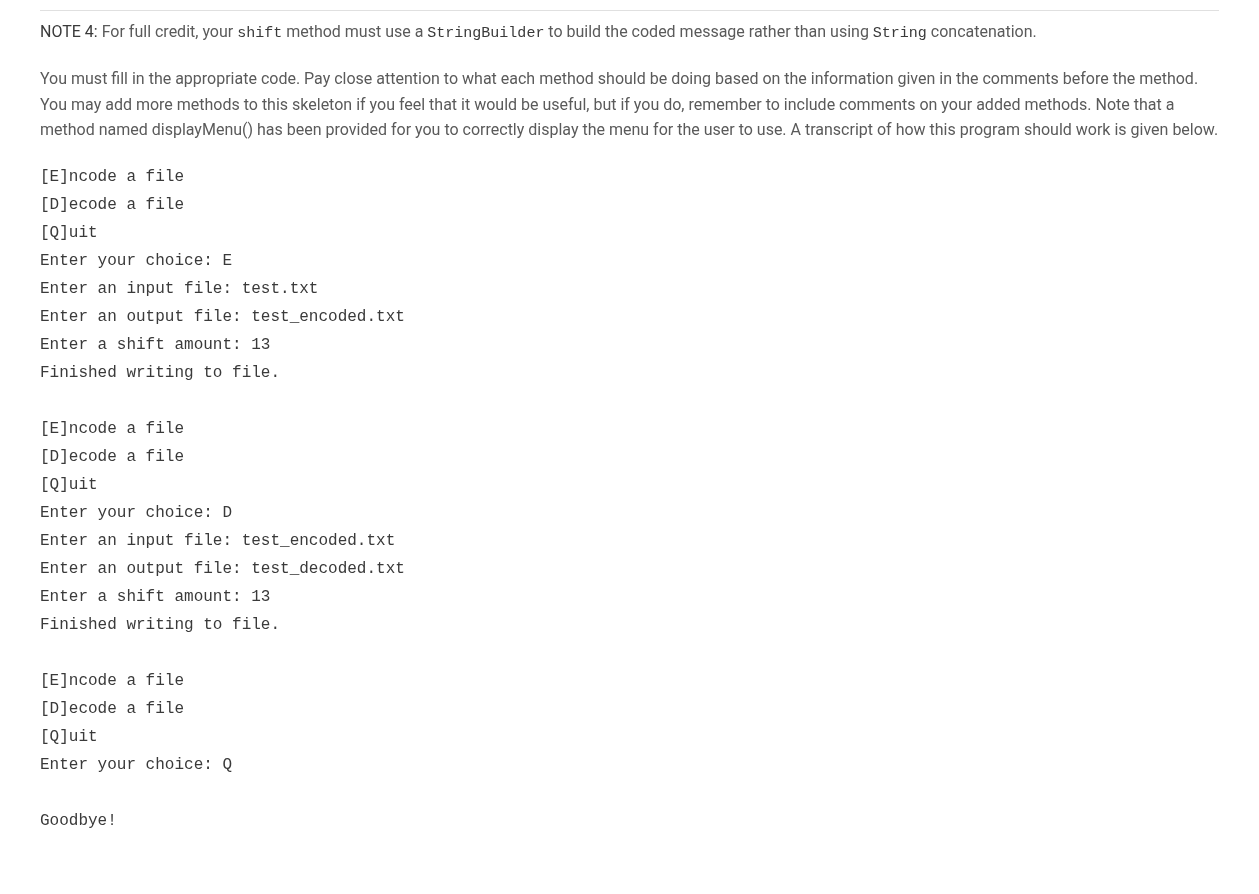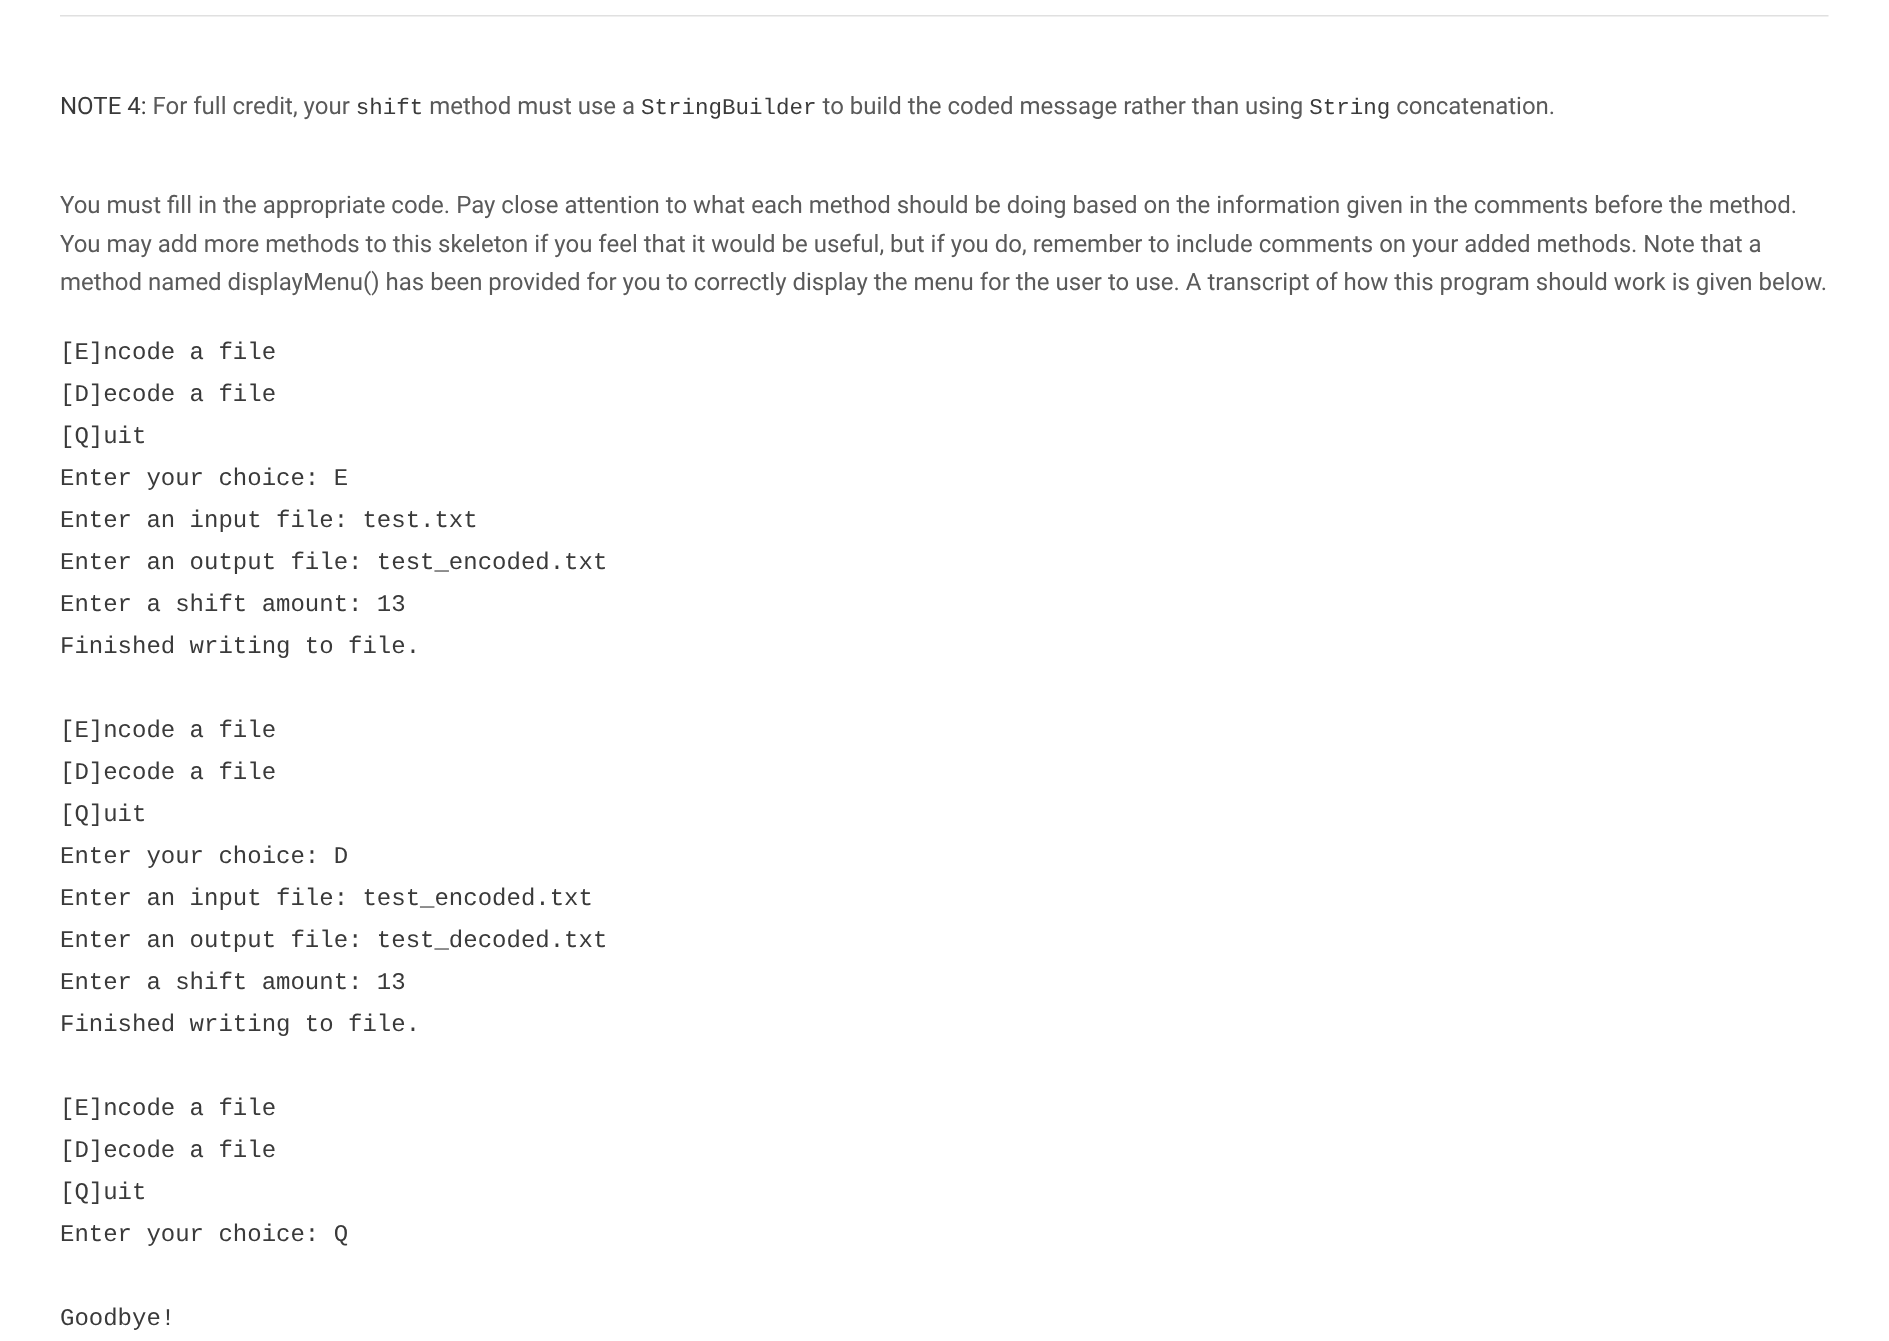--- a/index.html
+++ b/index.html
@@ -20,21 +20,20 @@
       border-top: 1px solid #e0e0e0;
       padding-top: 8px;
       margin-bottom: 20px;
     }
     .note-prefix {
       color: #3a3a3a;
     }
     .paragraph {
       margin-bottom: 20px;
       color: #5a5a5a;
-      margin-top: 39px;
     }
     .code-inline {
       font-family: "SFMono-Regular", Consolas, "Liberation Mono", Menlo, monospace;
       font-size: 15px;
       color: #3a3a3a;
     }
     .transcript {
       font-family: "SFMono-Regular", Consolas, "Liberation Mono", Menlo, monospace;
       font-size: 16px;
       line-height: 1.75;

